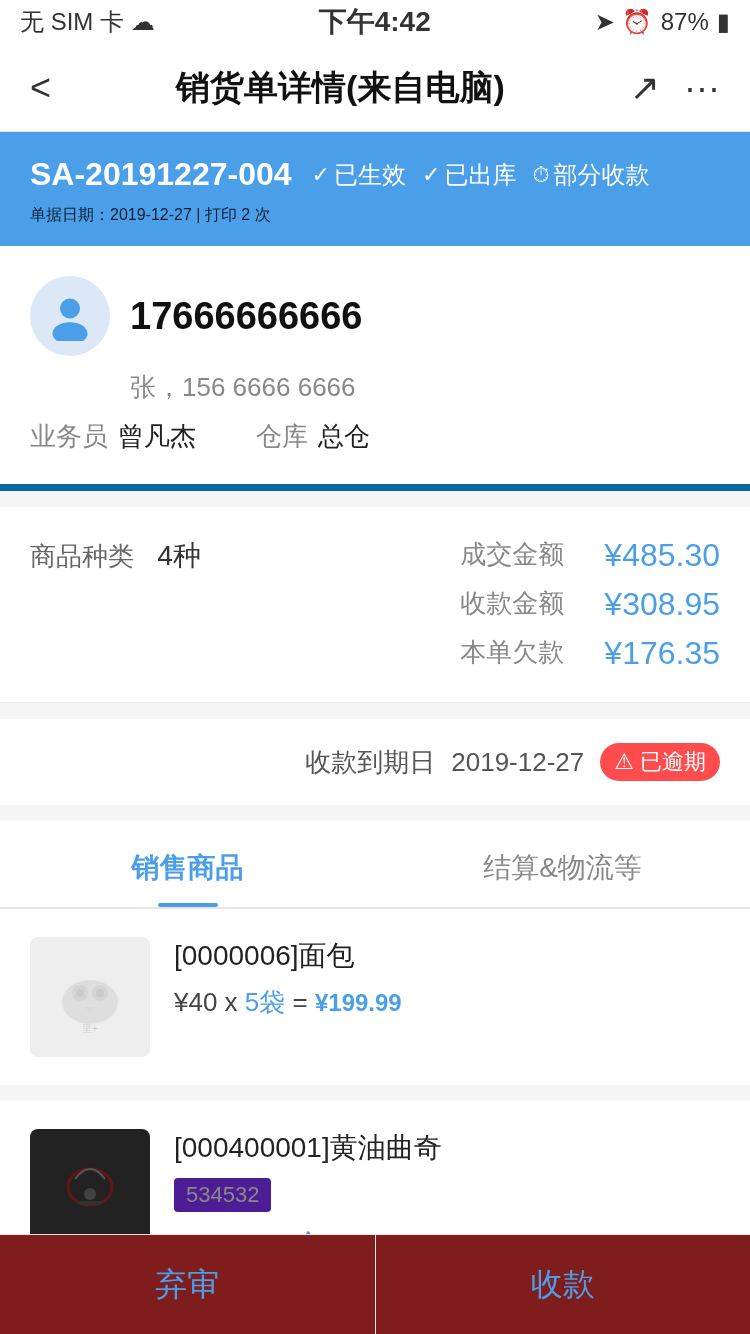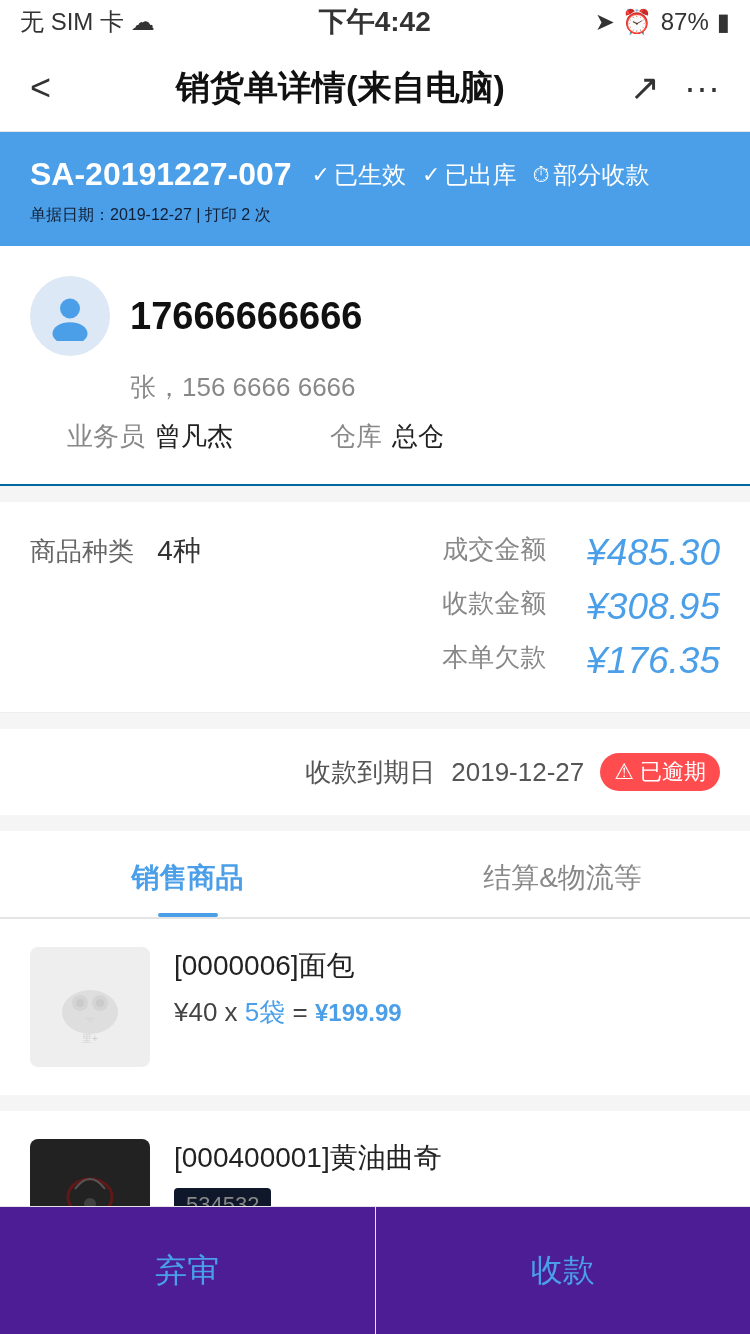--- a/index.html
+++ b/index.html
@@ -77,21 +77,21 @@
       opacity: 0.95;
     }
 
     
     .customer-section {
       background: #fff;
       padding: 30px;
       display: flex;
       flex-direction: column;
       gap: 14px;
-      border-bottom: 2px solid #0369a1;
+      border-bottom: 7px solid #0369a1;
     }
     .customer-top {
       display: flex;
       align-items: center;
       gap: 20px;
     }
     .avatar {
       width: 80px;
       height: 80px;
       border-radius: 50%;
@@ -113,42 +113,42 @@
       color: #888;
       padding-left: 100px;
     }
     .customer-details {
       display: flex;
       gap: 60px;
       padding-left: 0;
       font-size: 26px;
       color: #555;
     }
-    .detail-item { display: flex; gap: 10px; margin-left: 37px; }
+    .detail-item { display: flex; gap: 10px; }
     .detail-label { color: #888; }
     .detail-value { color: #222; }
 
     
     .summary-section {
       background: #fff;
       padding: 30px;
       margin-top: 16px;
       border-bottom: 1px solid #eee;
     }
     .summary-row {
       display: flex;
       justify-content: space-between;
       align-items: flex-start;
     }
     .summary-left { font-size: 26px; color: #666; }
     .summary-count { font-size: 28px; color: #333; font-weight: 500; }
     .summary-right { display: flex; flex-direction: column; align-items: flex-end; gap: 12px; text-align: center; }
     .amount-row { display: flex; justify-content: space-between; gap: 40px; font-size: 26px; }
     .amount-label { color: #888; }
-    .amount-value { color: #4a9fe8; font-size: 37px; font-weight: 500; font-style: italic; }
+    .amount-value { color: #4a9fe8; font-size: 32px; font-weight: 500; }
 
     
     .due-section {
       background: #fff;
       padding: 24px 30px;
       margin-top: 16px;
       display: flex;
       align-items: center;
       gap: 16px;
       font-size: 26px;
@@ -220,42 +220,42 @@
       align-items: center;
       justify-content: center;
       overflow: hidden;
     }
     .product-thumb svg { width: 80px; height: 80px; opacity: 0.3; }
     .product-thumb.dark-bg { background: #222; }
     .product-info { flex: 1; }
     .product-name { font-size: 28px; color: #222; font-weight: 500; margin-bottom: 10px; }
     .product-sku {
       display: inline-block;
-      background: #0f172a;
+      background: #4c1d95;
       color: #888;
       font-size: 22px;
       padding: 4px 12px;
       border-radius: 4px;
       margin-bottom: 14px;
     }
     .product-price {
       font-size: 26px;
       color: #444;
     }
     .price-qty { color: #4a9fe8; font-weight: 500; }
     .price-total { color: #4a9fe8; font-weight: 700; font-size: 24px; }
 
     
     .bottom-bar {
       position: fixed;
       bottom: 0;
       left: 0;
       width: 750px;
-      height: 128px;
-      background: #4c1d95;
+      height: 100px;
+      background: #7f1d1d;
       border-top: 1px solid #e5e5e5;
       display: flex;
     }
     .bottom-btn {
       flex: 1;
       display: flex;
       align-items: center;
       justify-content: center;
       font-size: 32px;
       cursor: pointer;
@@ -288,21 +288,21 @@
   <div class="nav-icon">&lt;</div>
   <div class="nav-title">销货单详情(来自电脑)</div>
   <div class="nav-actions">
     <span class="nav-icon">↗</span>
     <span class="nav-icon">···</span>
   </div>
 </div>
 
 <div class="order-header">
   <div class="order-header-top">
-    <div class="order-id">SA-20191227-007</div>
+    <div class="order-id">SA-20191227-004</div>
     <div class="status-badges">
       <span class="badge">
         <span class="badge-icon">✓</span>
         <span>已生效</span>
       </span>
       <span class="badge">
         <span class="badge-icon">✓</span>
         <span>已出库</span>
       </span>
       <span class="badge">

